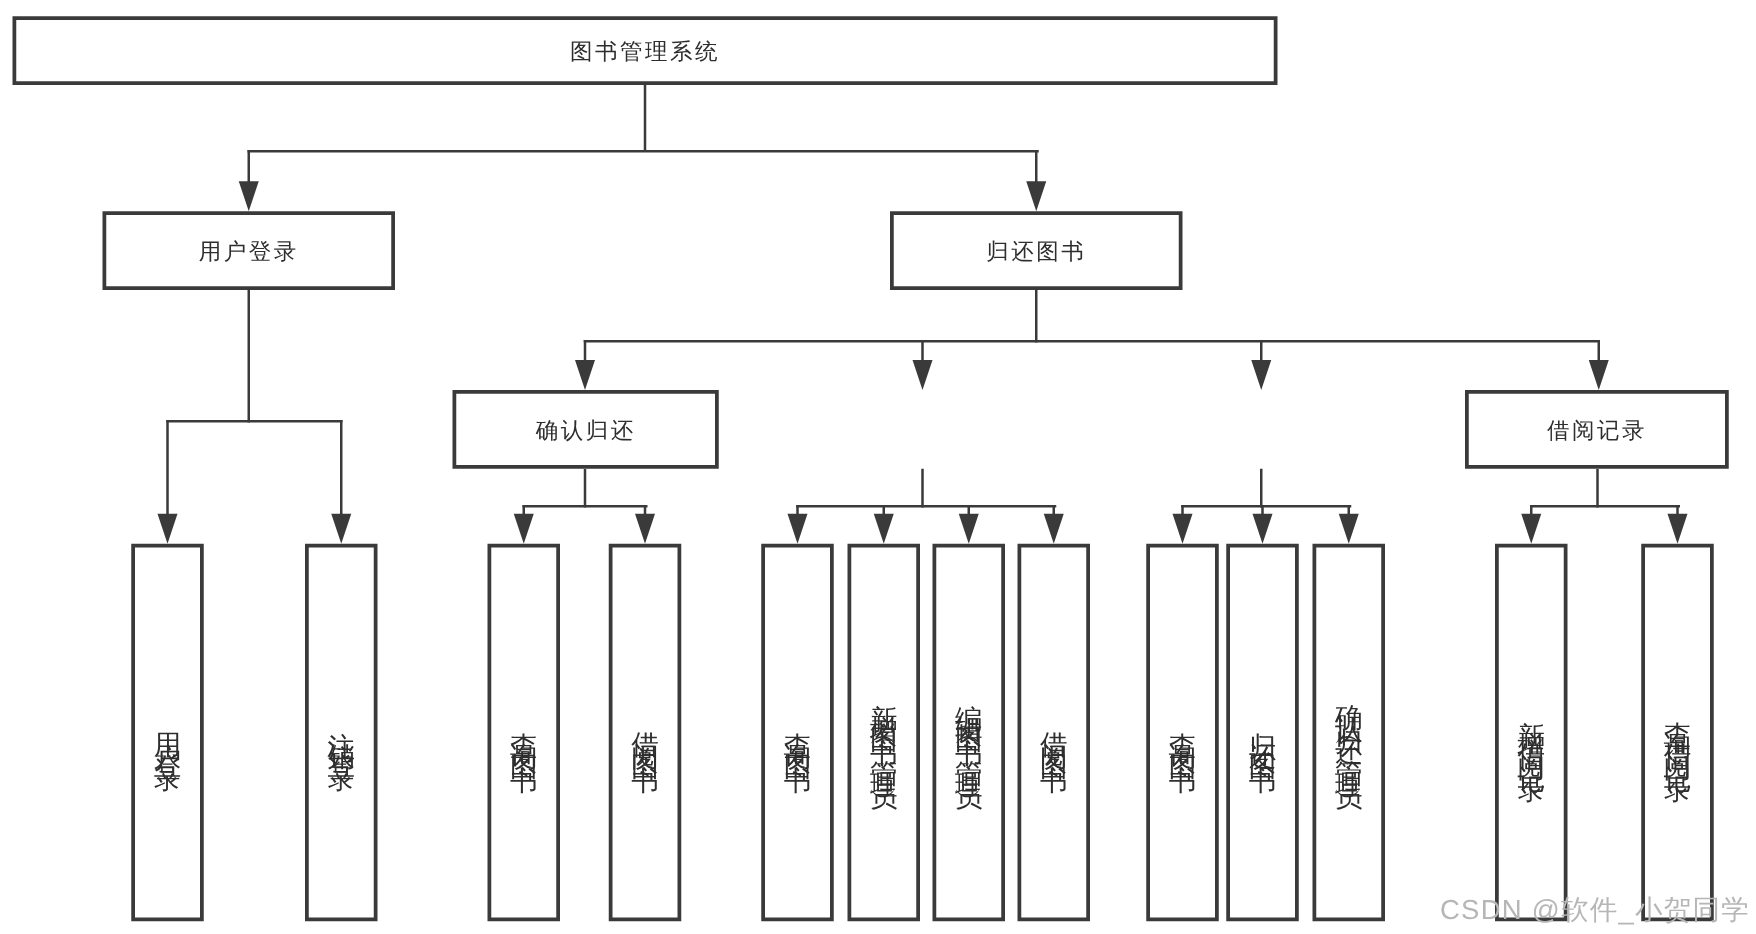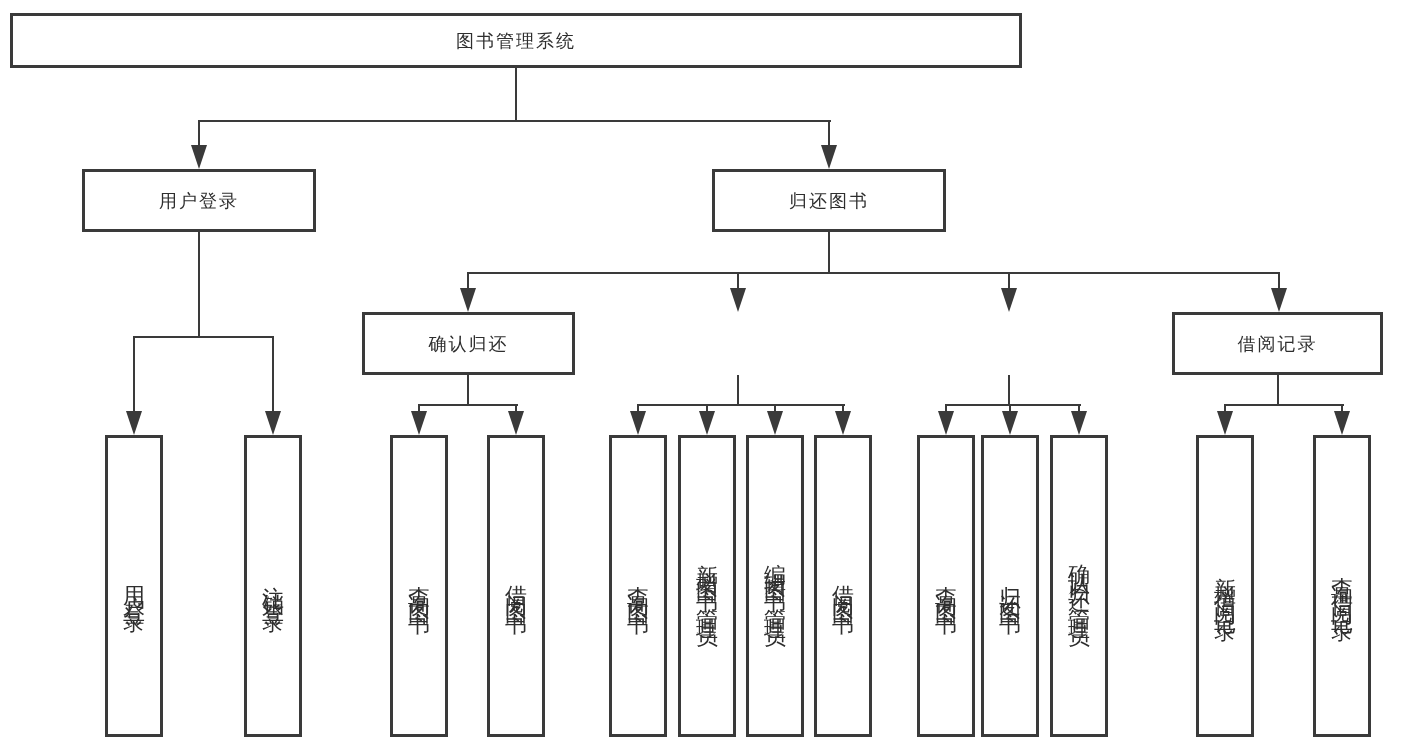--- a/index.html
+++ b/index.html
@@ -111,14 +111,15 @@
   <div class="box v" style="left:746px;top:435px;width:58px;height:302px">编辑图书（管理员）</div>
   <div class="box v" style="left:814px;top:435px;width:58px;height:302px">借阅图书</div>
 
   <div class="box v" style="left:917px;top:435px;width:58px;height:302px">查询图书</div>
   <div class="box v" style="left:981px;top:435px;width:58px;height:302px">归还图书</div>
   <div class="box v" style="left:1050px;top:435px;width:58px;height:302px">确认归还（管理员）</div>
 
   <div class="box v" style="left:1196px;top:435px;width:58px;height:302px">新增借阅记录</div>
   <div class="box v" style="left:1313px;top:435px;width:58px;height:302px">查询借阅记录</div>
 
+  <div class="watermark">CSDN @软件_小贺同学</div>
 
 </div>
 
 </body></html>

